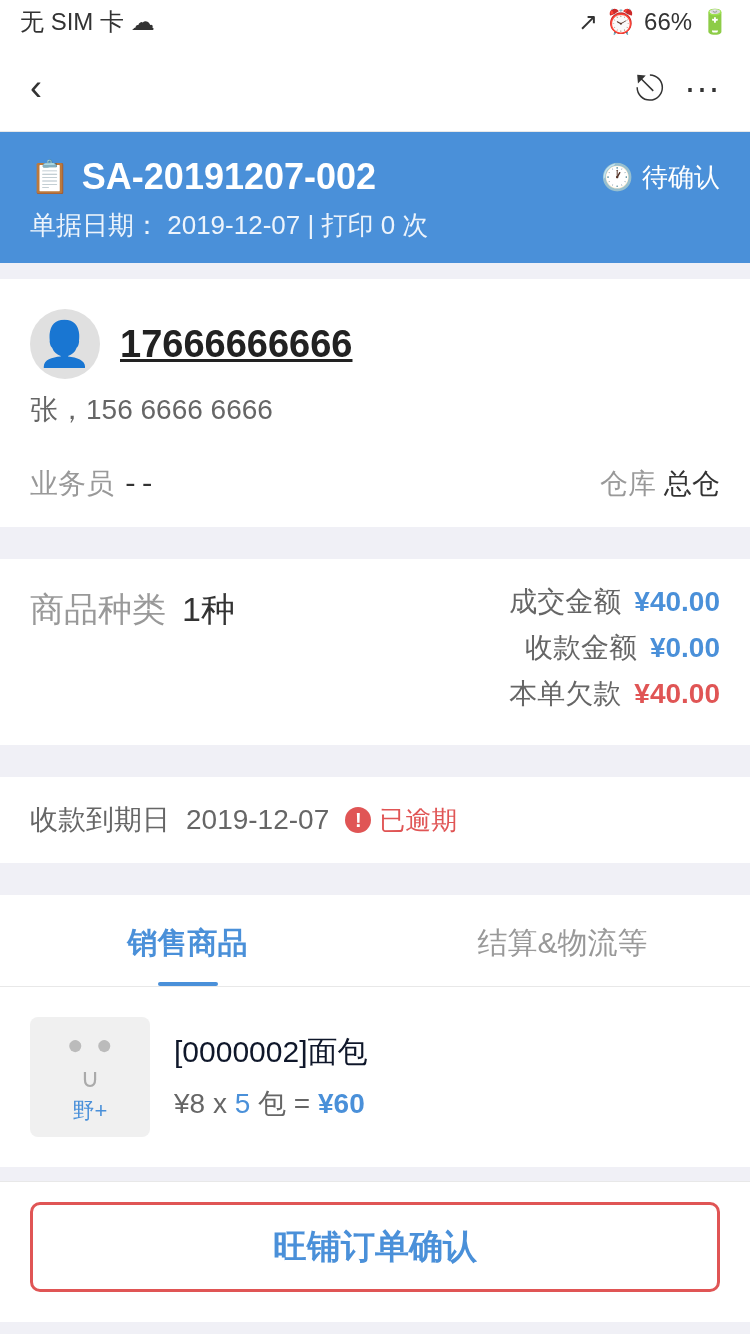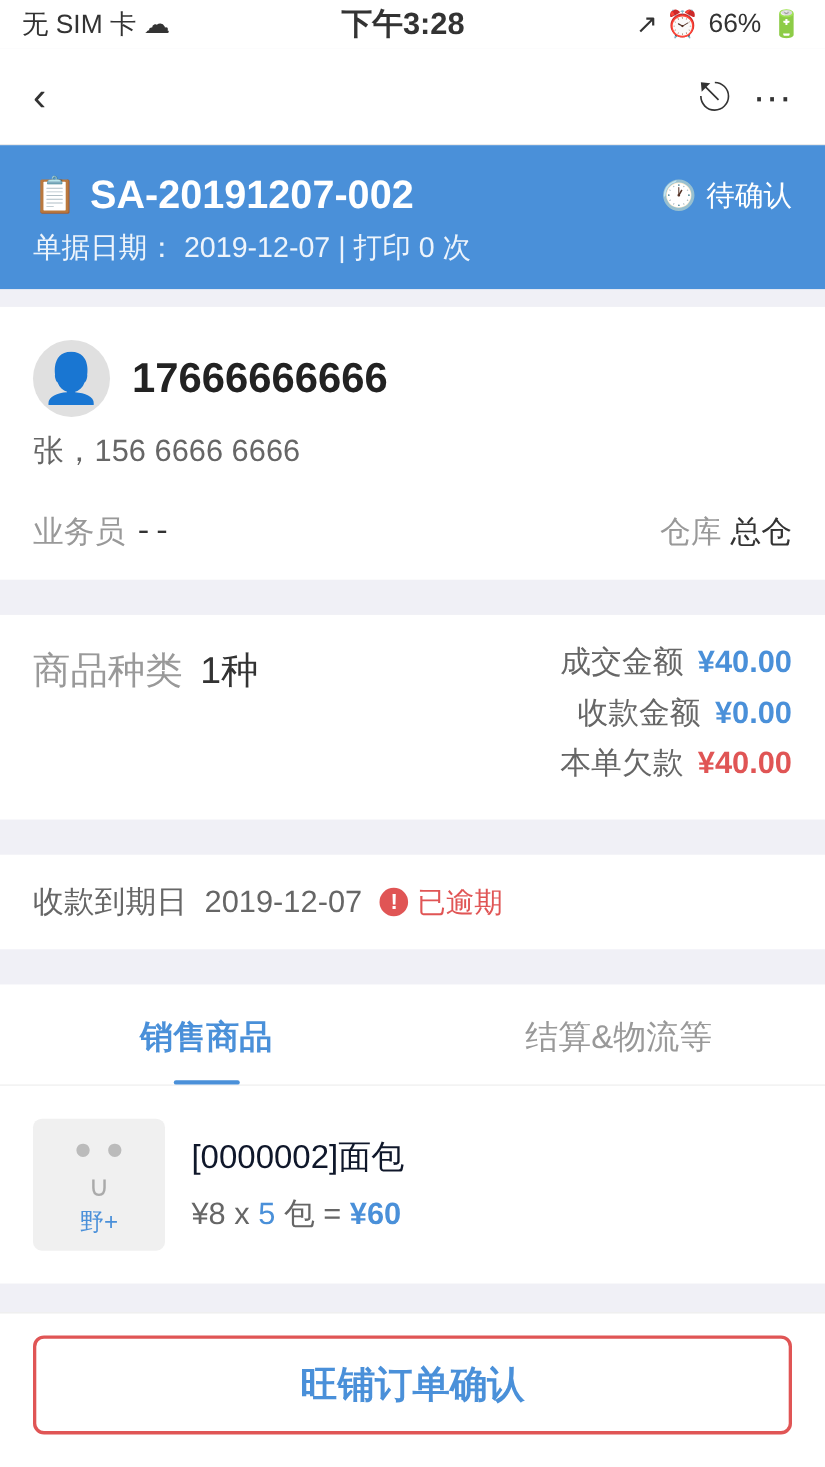--- a/index.html
+++ b/index.html
@@ -125,20 +125,21 @@
       flex-shrink: 0;
     }
     .avatar-icon {
       font-size: 44px;
       color: #999;
     }
     .customer-phone {
       font-size: 38px;
       font-weight: 600;
       color: #222;
+      text-decoration: underline;
     }
     .customer-name {
       font-size: 28px;
       color: #666;
       margin-bottom: 36px;
       padding-left: 0;
     }
     .customer-info-row {
       display: flex;
       align-items: center;
@@ -306,21 +307,21 @@
 
     
     .content-spacer {
       height: 200px;
       background: #f0f0f6;
     }
 
     
     .bottom-bar {
       position: fixed;
-      bottom: 0;
+      bottom: 12px;
       left: 0;
       width: 750px;
       background: #fff;
       padding: 20px 30px 30px 30px;
       border-top: 1px solid #e8e8e8;
     }
     .confirm-button {
       width: 100%;
       height: 90px;
       border: 3px solid #e05555;
@@ -340,21 +341,20 @@
       background: #f0f0f6;
     }
   </style>
 </head>
 <body>
 
 <div class="status-bar">
   <div class="status-left">
     <span>无 SIM 卡 ☁</span>
   </div>
-  <div class="status-center">下午3:28</div>
   <div class="status-right">
     <span>↗</span>
     <span>⏰</span>
     <span>66%</span>
     <span>🔋</span>
   </div>
 </div>
 
 <div class="nav-bar">
   <div class="nav-back">‹</div>

